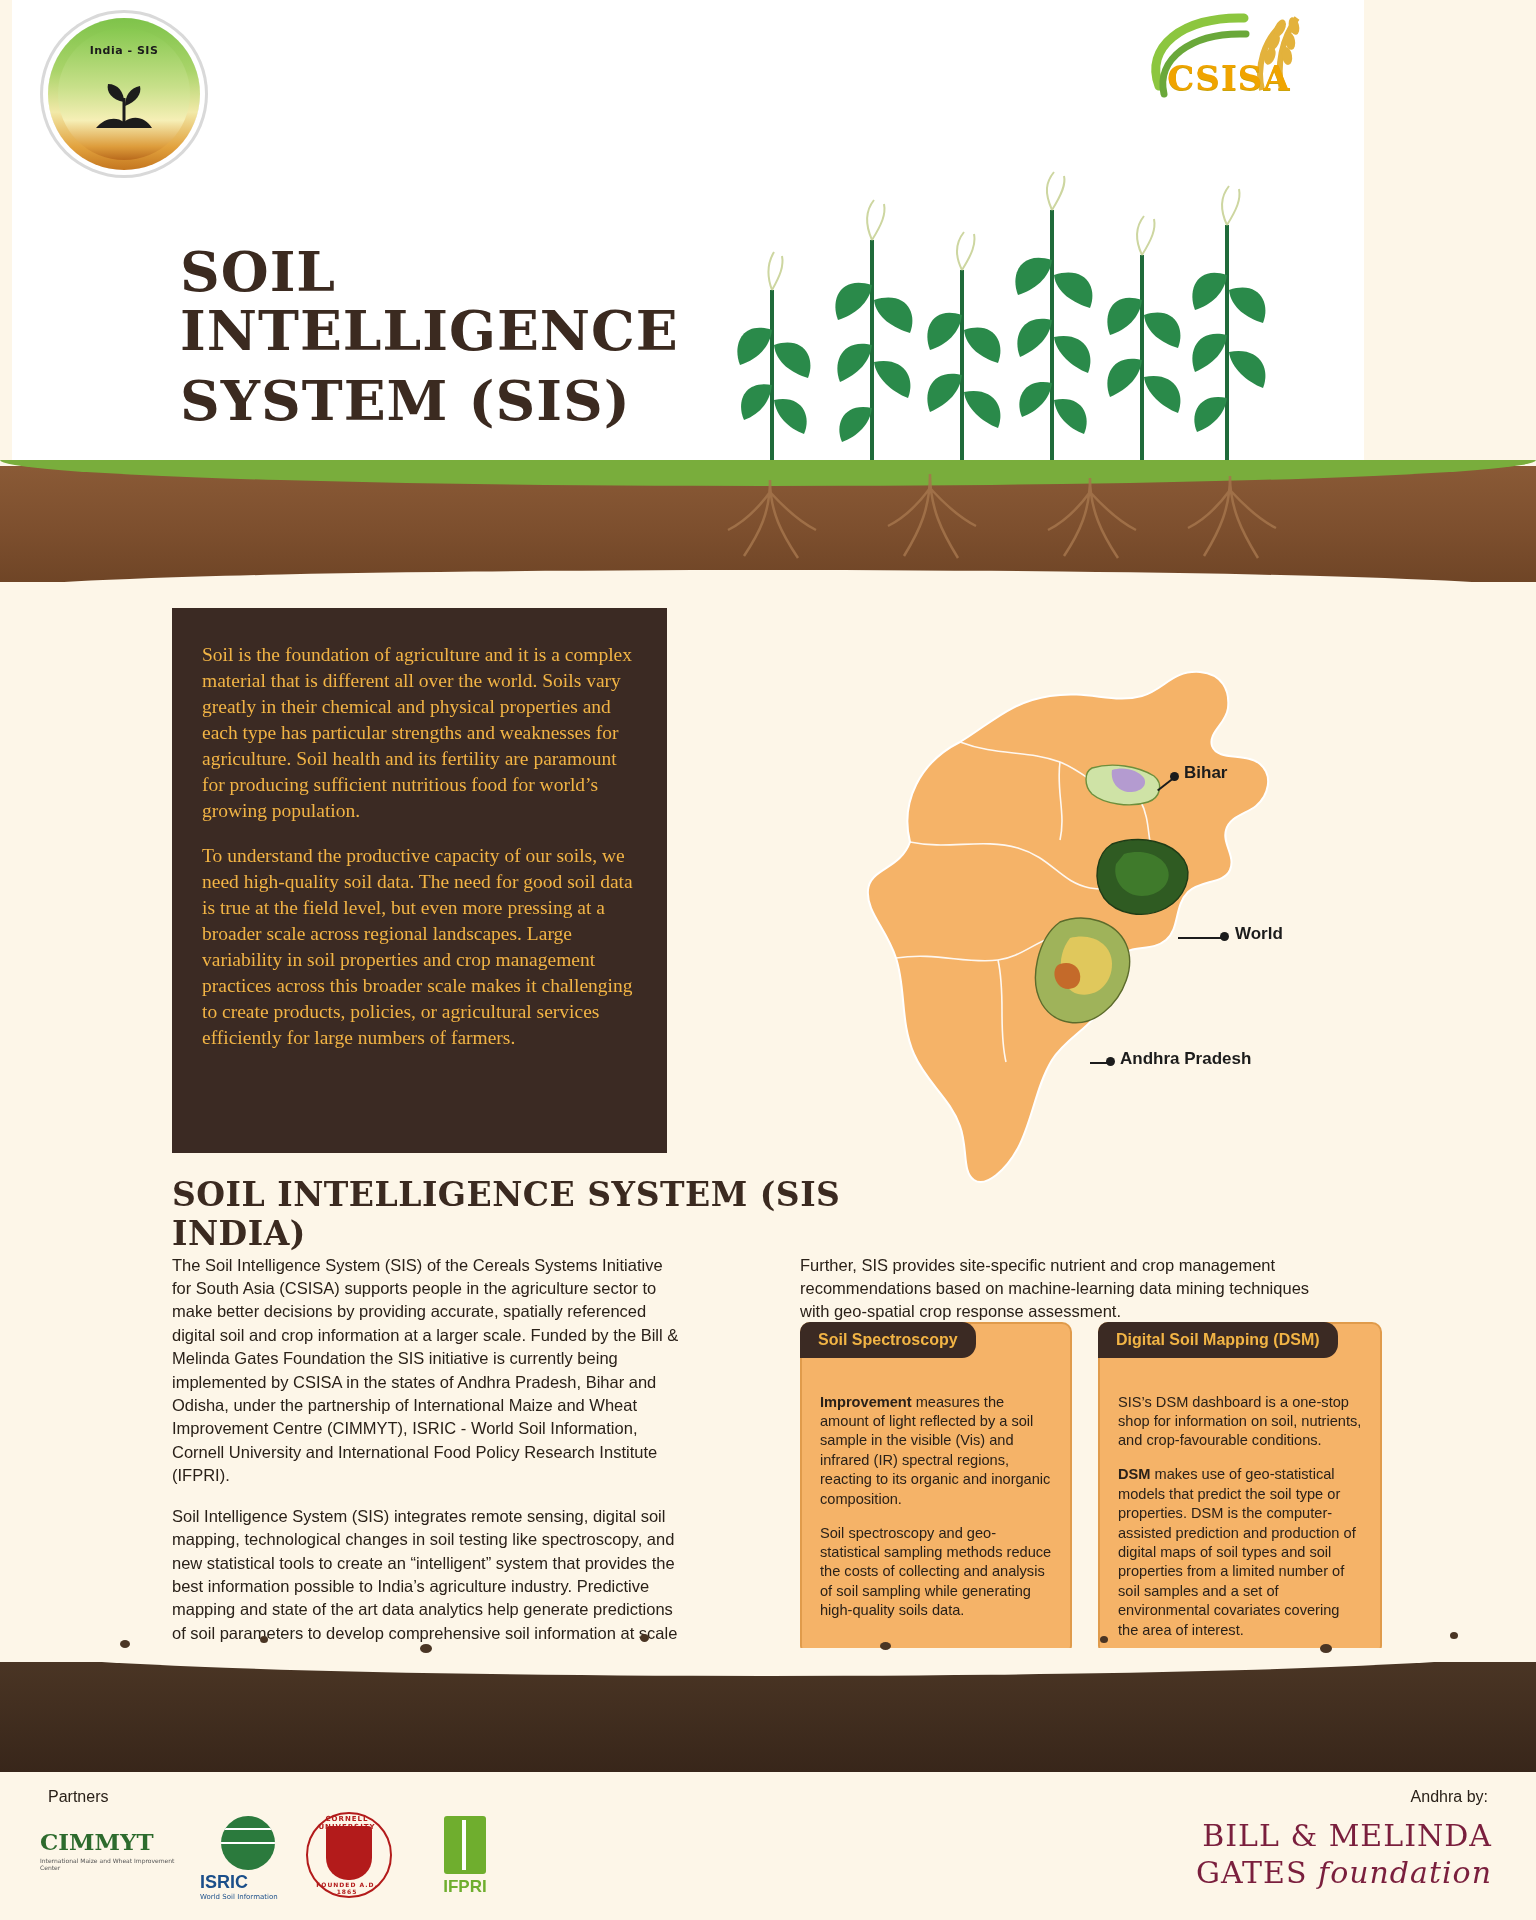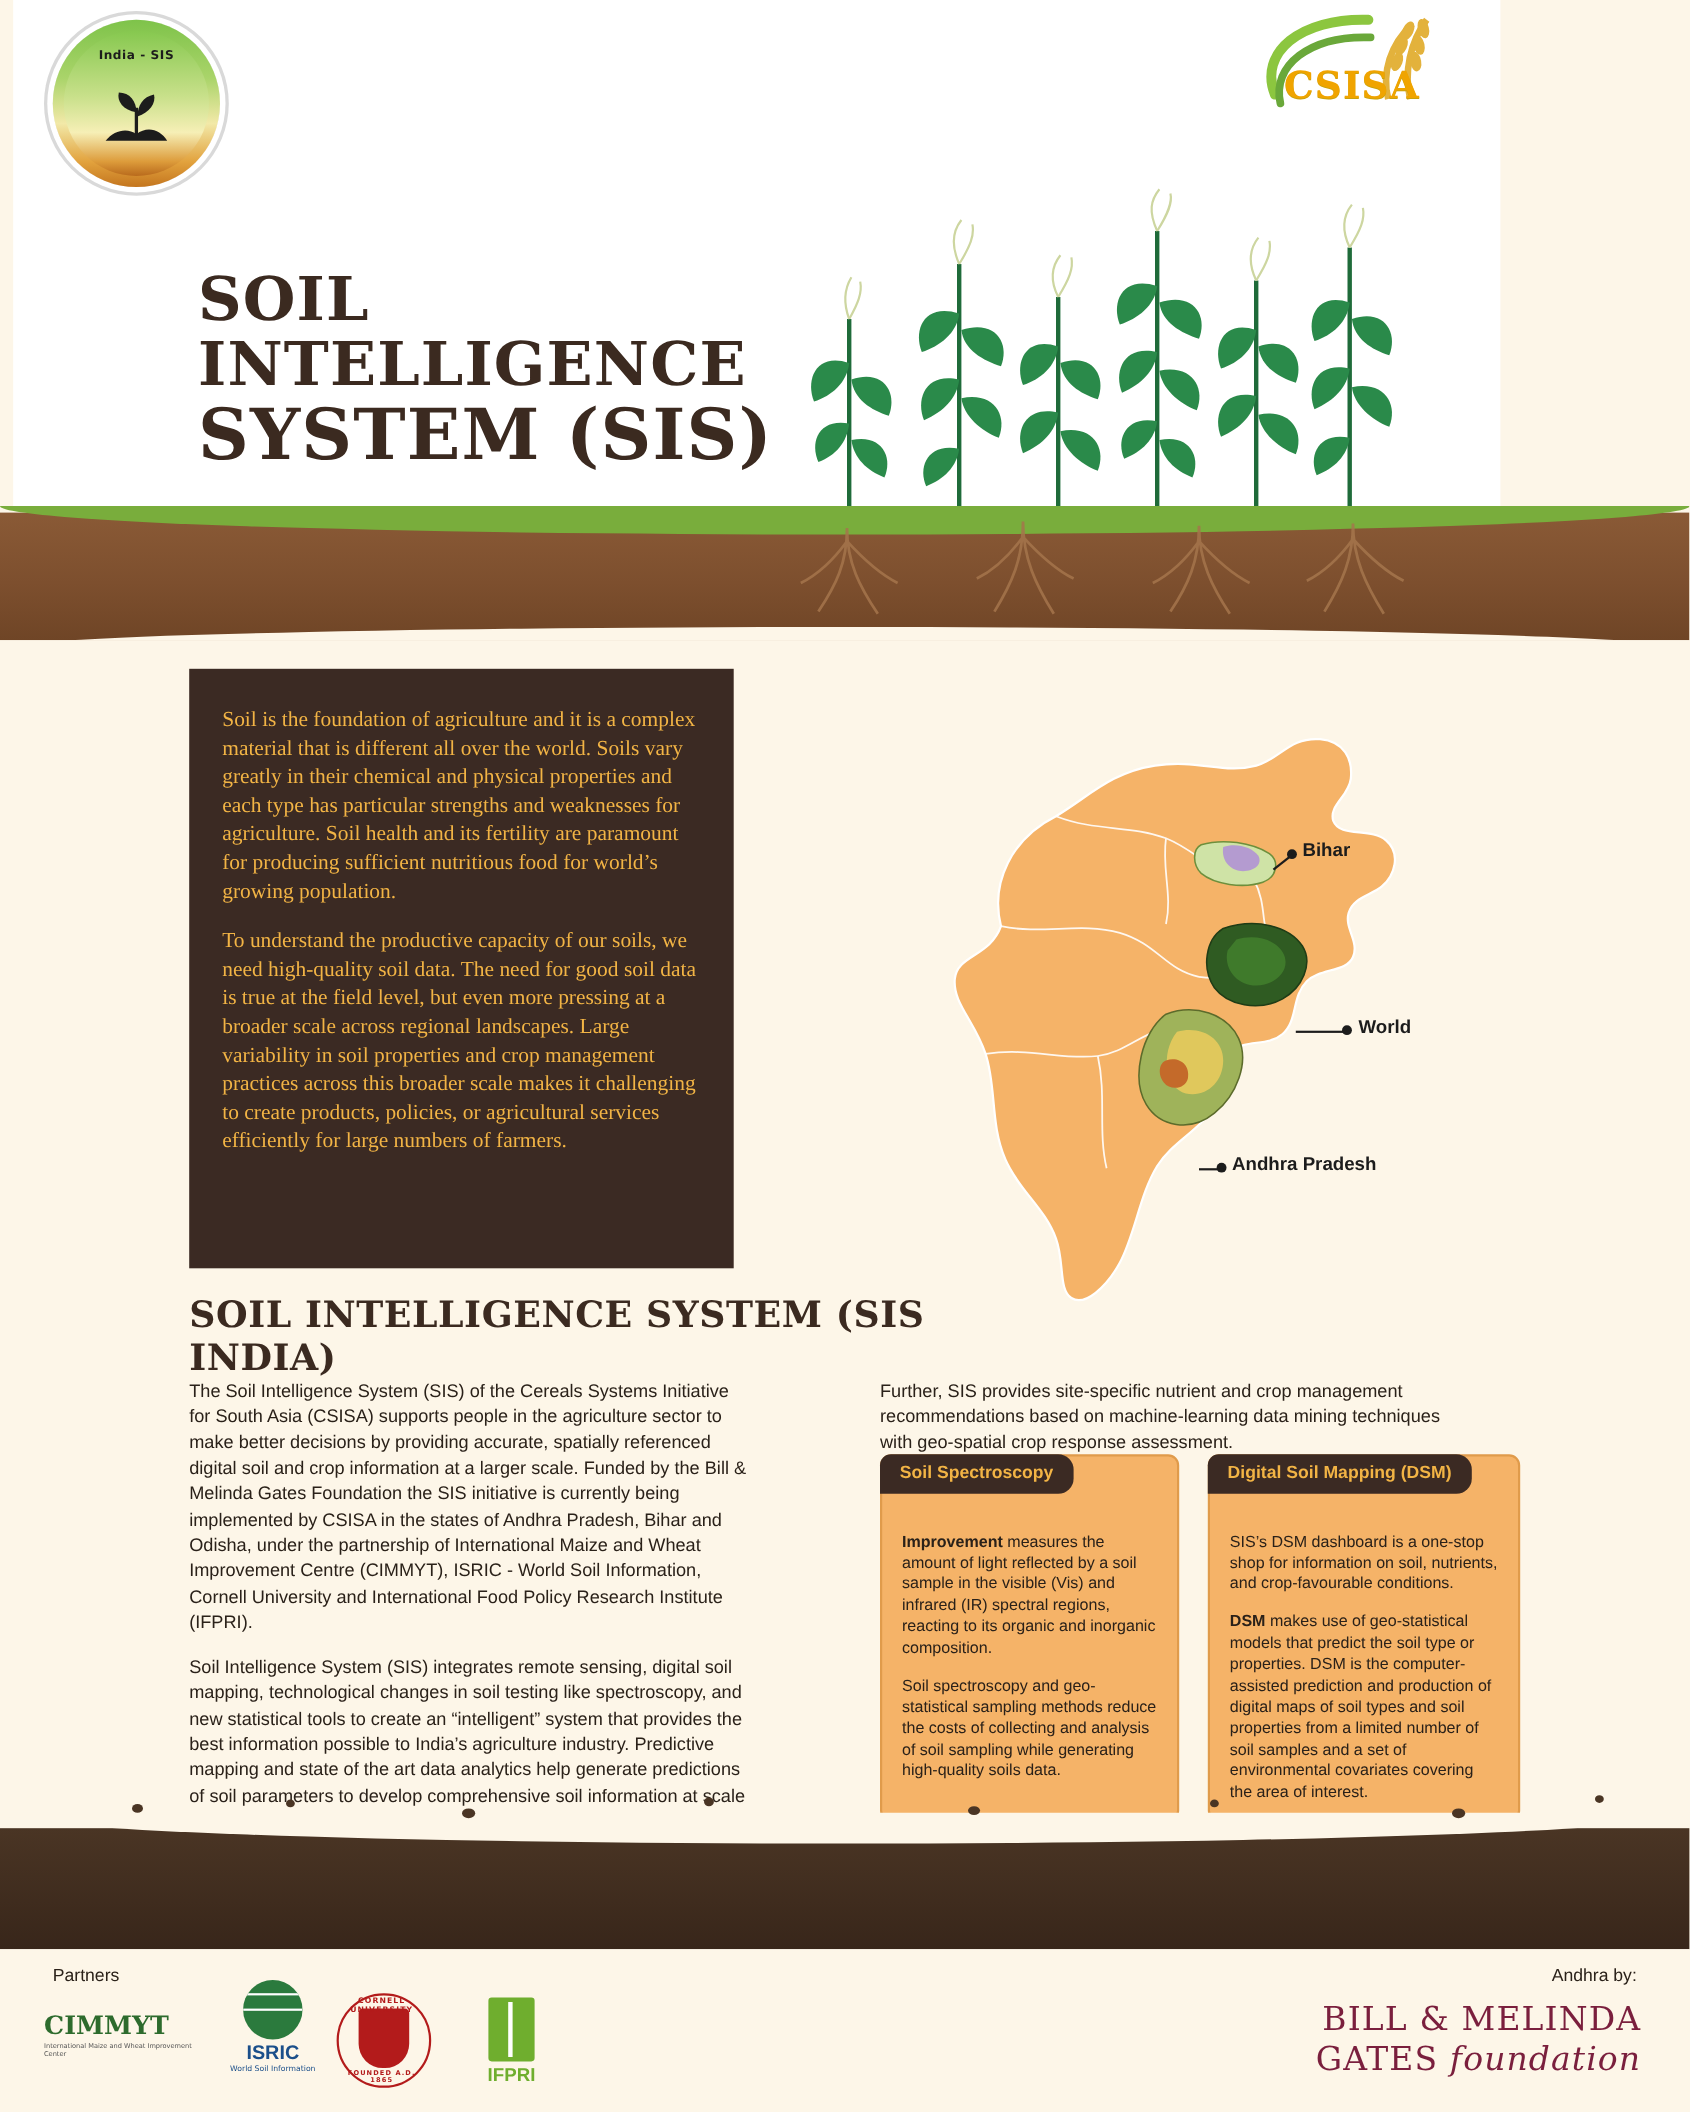--- a/index.html
+++ b/index.html
@@ -28,21 +28,21 @@
   
   .csisa{position:absolute;right:40px;top:14px;width:190px;height:120px;}
   .csisa .word{position:absolute;left:0;top:44px;width:190px;text-align:center;
     font-family:"DejaVu Serif",serif;font-weight:bold;font-size:34px;color:#f0a400;letter-spacing:1px;
     text-shadow:0 1px 0 #caa20a;}
 
   .title-main{position:absolute;left:168px;top:242px;width:640px;
     font-family:"DejaVu Serif", serif;font-weight:bold;font-size:55px;line-height:1.08;
     color:#3b2a20;letter-spacing:1px;text-transform:uppercase;}
   .title-main span{display:block;}
-  .title-main .l2{font-size:64px;}
+  .title-main .l2{font-size:55px;margin-top:10px;}
 
   
   .crops{position:absolute;left:720px;top:170px;width:540px;height:300px;}
 
   
   .soil-strip{position:absolute;left:0;top:452px;width:1536px;height:130px;overflow:hidden;}
   .soil-body{position:absolute;left:0;top:14px;width:1536px;height:116px;
     background:linear-gradient(180deg,#8a5a36 0%,#7d4f2e 55%,#6f4526 100%);}
   .soil-top-wave{position:absolute;left:0;top:8px;width:1536px;height:26px;background:#79ad3c;border-radius:0 0 50% 50%/0 0 100% 100%;}
   .soil-bottom-wave{position:absolute;left:0;bottom:-8px;width:1536px;height:20px;background:#fdf6e8;border-radius:50% 50% 0 0/100% 100% 0 0;}
@@ -92,21 +92,21 @@
   .speck{position:absolute;border-radius:50%;background:#4a3524;}
 
   
   .footer{position:absolute;left:0;top:1772px;width:1536px;height:173px;background:#fdf6e8;}
   .partners-label{position:absolute;left:48px;top:16px;font-size:16px;color:#2a2119;font-family:"Liberation Sans",sans-serif;}
   .funded-label{position:absolute;right:48px;top:16px;font-size:16px;color:#2a2119;font-family:"Liberation Sans",sans-serif;}
 
   .cimmyt{position:absolute;left:40px;top:56px;width:150px;}
   .cimmyt .nm{font-family:"DejaVu Serif",serif;font-weight:bold;font-size:23px;color:#2d6b2d;}
   .cimmyt .sub{font-size:6px;color:#555;margin-top:2px;}
-  .isric{position:absolute;left:200px;top:28px;width:96px;text-align:center;}
+  .isric{position:absolute;left:200px;top:44px;width:96px;text-align:left;}
   .isric .globe{width:54px;height:54px;border-radius:50%;background:#2b7a3d;margin:0 auto;position:relative;overflow:hidden;}
   .isric .globe:before{content:"";position:absolute;left:0;top:12px;width:54px;height:2px;background:#fff;}
   .isric .globe:after{content:"";position:absolute;left:0;top:26px;width:54px;height:2px;background:#fff;}
   .isric .nm{font-family:"Liberation Sans",sans-serif;font-weight:bold;font-size:18px;color:#1b4f8a;margin-top:2px;}
   .isric .sub{font-size:7px;color:#1b4f8a;}
   .cornell{position:absolute;left:306px;top:40px;width:86px;height:86px;text-align:center;}
   .cornell .shield{width:46px;height:54px;margin:14px auto 0;background:#b31b1b;border-radius:4px 4px 22px 22px;}
   .cornell .ring{position:absolute;left:0;top:0;width:82px;height:82px;border:2px solid #b31b1b;border-radius:50%;}
   .cornell .t{position:absolute;left:0;top:3px;width:82px;font-size:7px;color:#b31b1b;font-weight:bold;letter-spacing:1px;}
   .cornell .b{position:absolute;left:0;bottom:3px;width:82px;font-size:6px;color:#b31b1b;font-weight:bold;letter-spacing:1px;}

